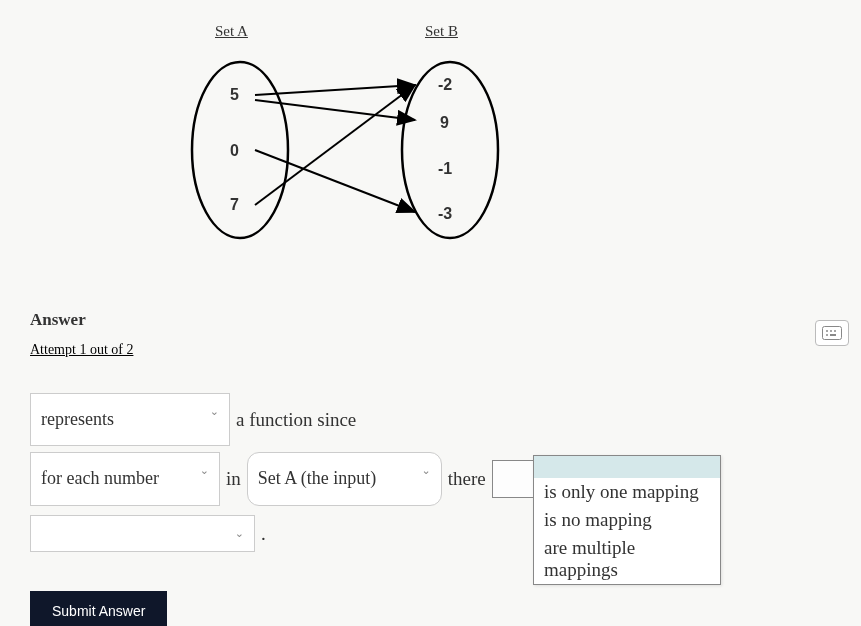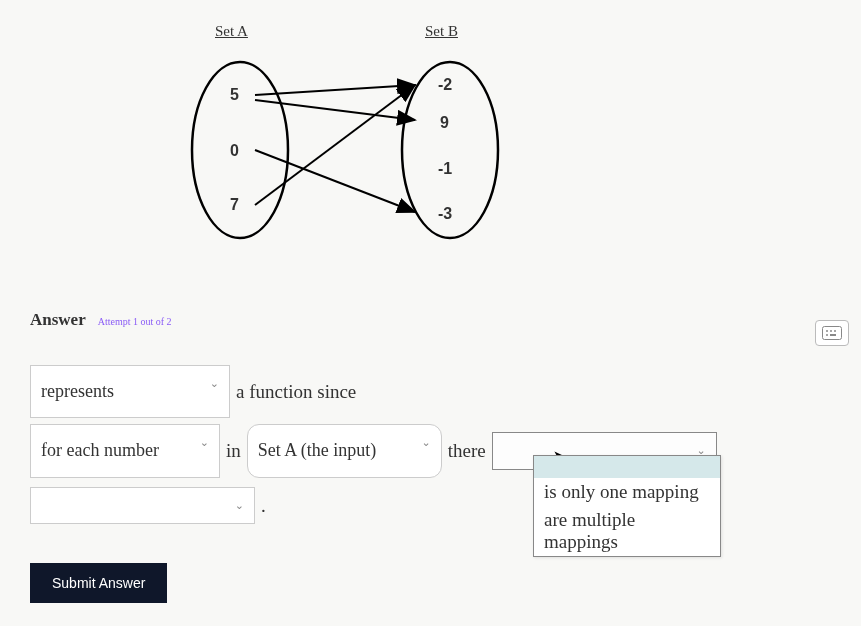--- a/index.html
+++ b/index.html
@@ -33,28 +33,30 @@
       position: absolute;
       font-family: Arial, sans-serif;
       font-size: 16px;
       font-weight: bold;
     }
     .answer-header {
       margin-top: 10px;
       display: flex;
       align-items: baseline;
       gap: 12px;
+      flex-direction: column;
     }
     .answer-label {
       font-weight: bold;
       font-size: 17px;
     }
     .attempt-label {
-      font-size: 10px;
-      color: #8b5cf6;
+      font-size: 14px;
+      color: #000000;
+      text-decoration: underline;
     }
     .keyboard-icon {
       position: absolute;
       right: 12px;
       top: 320px;
       width: 34px;
       height: 26px;
       border: 1px solid #bbb;
       border-radius: 4px;
       background: #fff;
@@ -215,19 +217,20 @@
       <span class="dd-text"></span>
       <span class="chevron">⌄</span>
     </span>
     <span>.</span>
   </div>
 </div>
 
 <div class="dropdown-open">
   <div class="opt-selected"></div>
   <div class="opt">is only one mapping</div>
+  <div class="opt">is no mapping</div>
   <div class="opt">are multiple mappings</div>
 </div>
 
 <button class="submit-btn">Submit Answer</button>
 
 
 
 
 </body></html>

